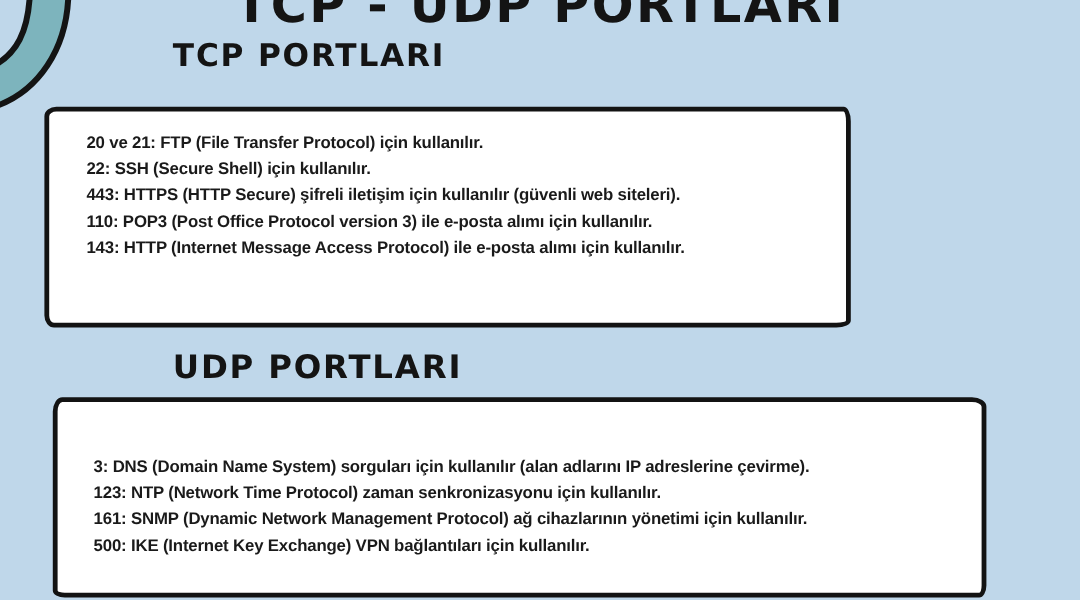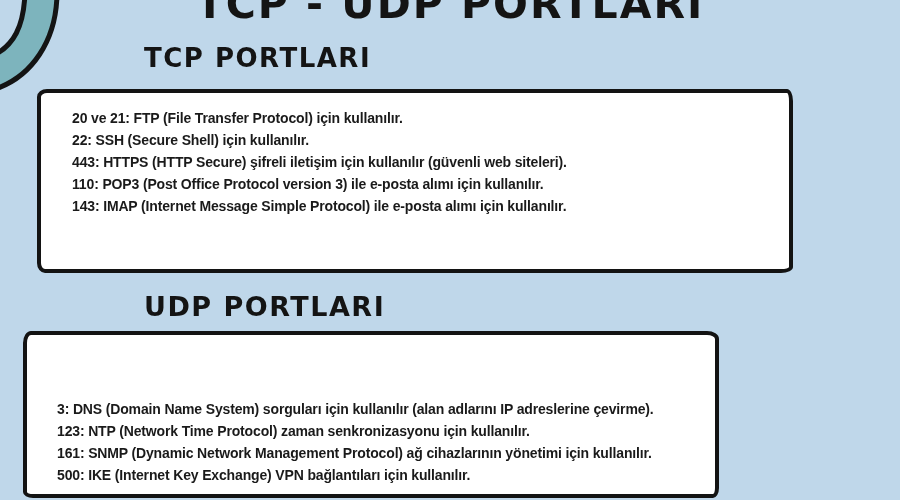--- a/index.html
+++ b/index.html
@@ -21,36 +21,36 @@
     font-weight:700;font-size:41px;line-height:46px;
     letter-spacing:2px;color:#141414;margin:0;
     white-space:nowrap;
   }
   .section-heading{
     position:absolute;left:144px;margin:0;
     font-family:"DejaVu Sans",sans-serif;
     font-weight:700;color:#141414;
     letter-spacing:1.5px;white-space:nowrap;
   }
-  .tcp-heading{top:43px;font-size:26px;}
+  .tcp-heading{top:32px;font-size:26px;}
   .udp-heading{top:291px;font-size:27px;}
   .port-box{
     position:absolute;background:#ffffff;
     border:4.5px solid #131313;
     box-sizing:border-box;
   }
   .tcp-box{
-    left:37px;top:89px;width:756px;height:184px;
+    left:37px;top:89px;width:672px;height:184px;
     border-radius:10px 6px 12px 8px / 8px 12px 6px 10px;
     padding:15px 10px 0 31px;
   }
   .udp-box{
-    left:23px;top:331px;width:696px;height:167px;
+    left:44px;top:331px;width:778px;height:167px;
     border-radius:8px 12px 6px 10px / 12px 8px 10px 6px;
-    padding:64px 10px 0 30px;
+    padding:43px 10px 0 30px;
   }
   .port-line{
     font-size:14px;font-weight:700;line-height:21.9px;
     letter-spacing:-0.15px;white-space:nowrap;color:#1a1a1a;
   }
 </style>
 </head>
 <body>
 
 <svg class="ring-decor" viewBox="0 0 150 130" aria-hidden="true">
@@ -59,21 +59,21 @@
 
 <h1 class="main-title">TCP - UDP PORTLARI</h1>
 
 <h2 class="section-heading tcp-heading">TCP PORTLARI</h2>
 
 <div class="port-box tcp-box">
   <div class="port-line">20 ve 21: FTP (File Transfer Protocol) için kullanılır.</div>
   <div class="port-line">22: SSH (Secure Shell) için kullanılır.</div>
   <div class="port-line">443: HTTPS (HTTP Secure) şifreli iletişim için kullanılır (güvenli web siteleri).</div>
   <div class="port-line">110: POP3 (Post Office Protocol version 3) ile e-posta alımı için kullanılır.</div>
-  <div class="port-line">143: IMAP (Internet Message Simple Protocol) ile e-posta alımı için kullanılır.</div>
+  <div class="port-line">143: HTTP (Internet Message Access Protocol) ile e-posta alımı için kullanılır.</div>
 </div>
 
 <h2 class="section-heading udp-heading">UDP PORTLARI</h2>
 
 <div class="port-box udp-box">
   <div class="port-line">3: DNS (Domain Name System) sorguları için kullanılır (alan adlarını IP adreslerine çevirme).</div>
   <div class="port-line">123: NTP (Network Time Protocol) zaman senkronizasyonu için kullanılır.</div>
   <div class="port-line">161: SNMP (Dynamic Network Management Protocol) ağ cihazlarının yönetimi için kullanılır.</div>
   <div class="port-line">500: IKE (Internet Key Exchange) VPN bağlantıları için kullanılır.</div>
 </div>

